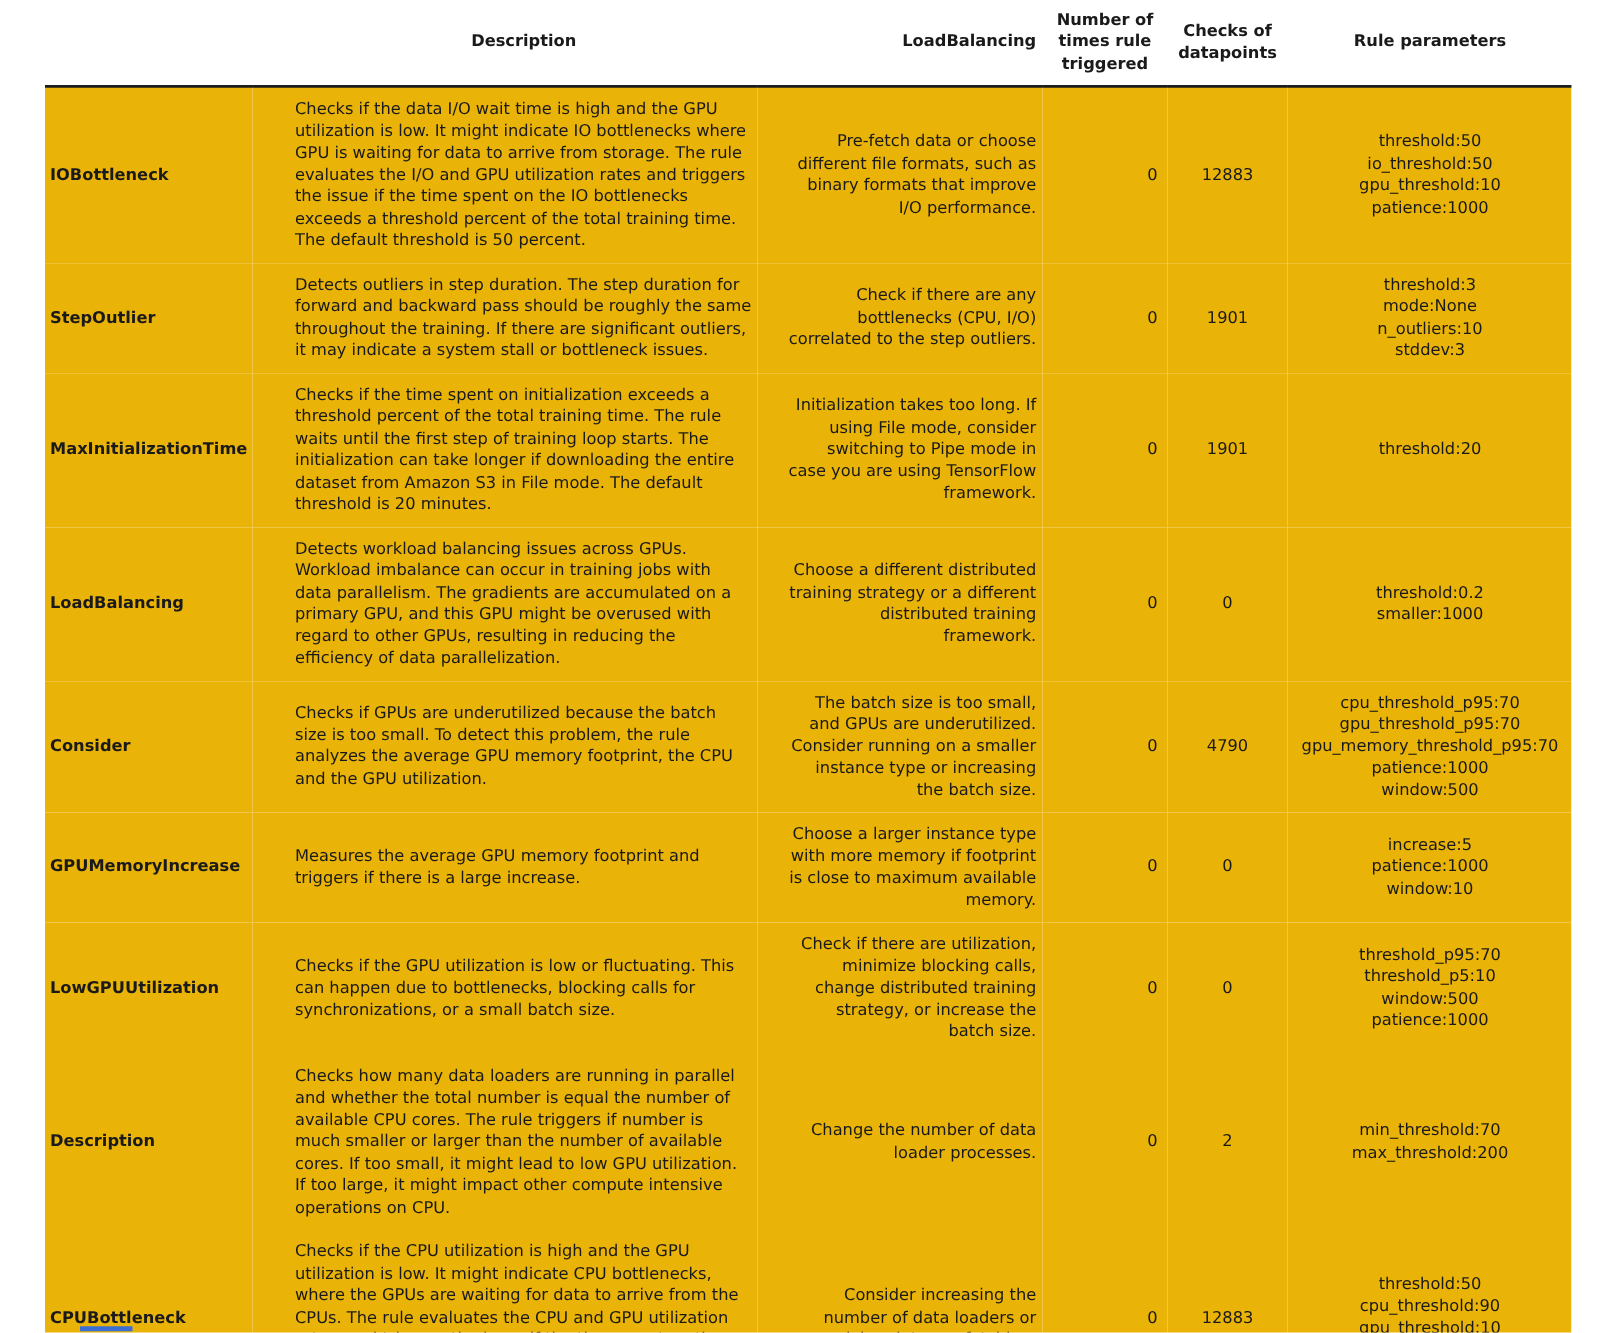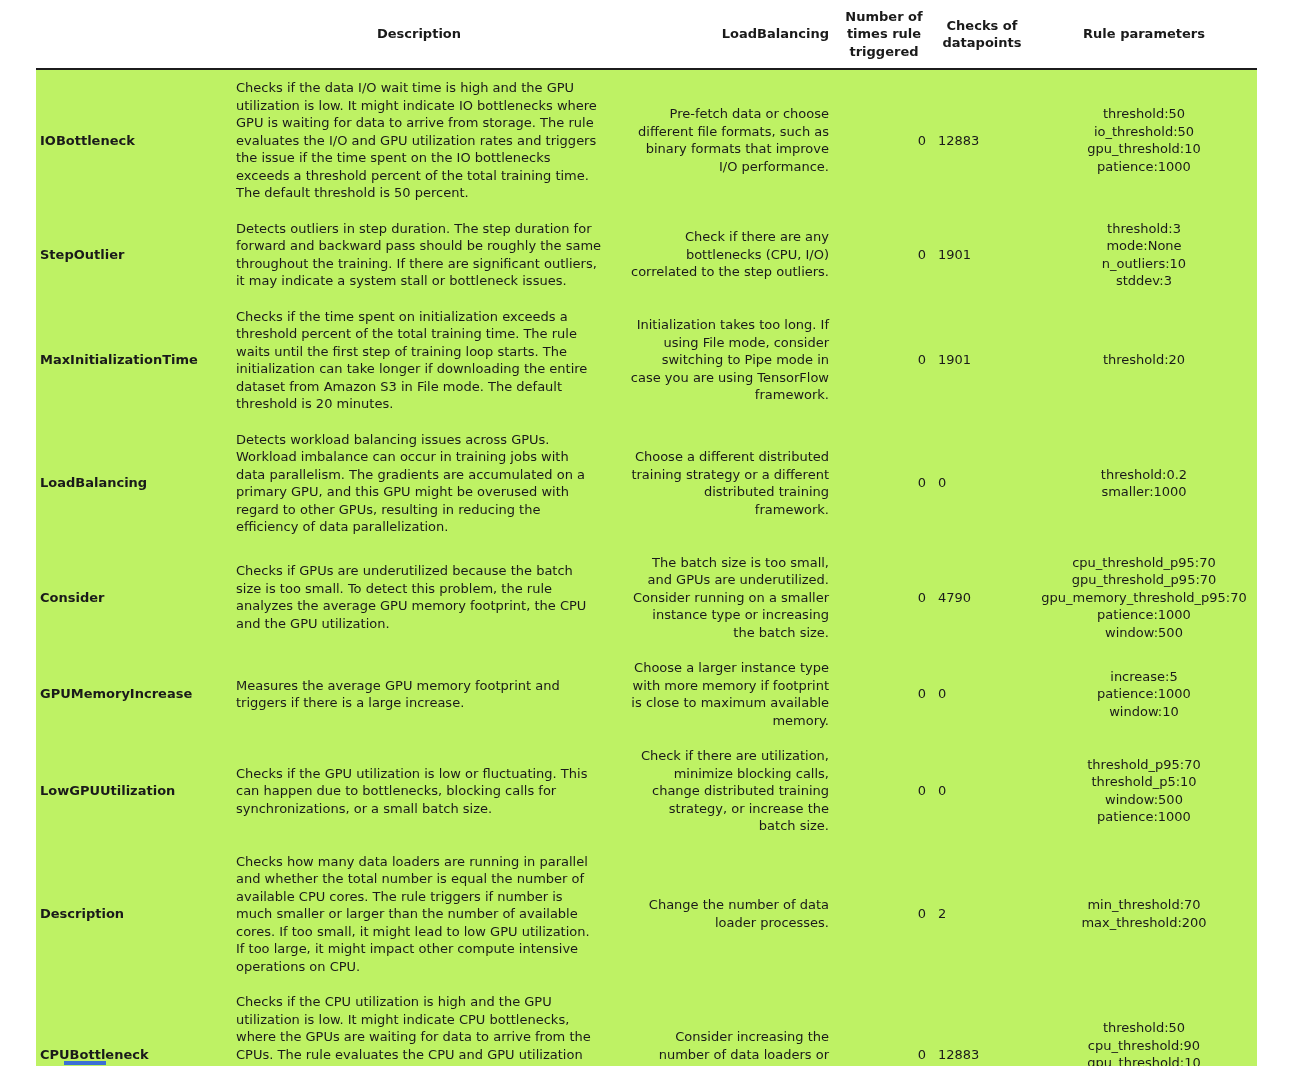--- a/index.html
+++ b/index.html
@@ -8,31 +8,31 @@
     font-family:"DejaVu Sans","Liberation Sans",sans-serif;
     color:#1a1a1a;font-size:13px;line-height:17.5px;
   }
   .report{position:absolute;left:36px;top:0;width:1221px;}
   table.rules{border-collapse:collapse;table-layout:fixed;width:1221px;}
   thead th{
     background:#ffffff;font-weight:bold;vertical-align:middle;
     border-bottom:2px solid #1c1c1c;height:64px;padding:2px 4px;
   }
   tbody th,tbody td{
-    background:#bef264;vertical-align:middle;padding:9px 4px;font-weight:normal;
+    background:#eab308;vertical-align:middle;padding:9px 4px;font-weight:normal;
   }
   
   col.c0{width:166px;} col.c1{width:404px;} col.c2{width:228px;}
   col.c3{width:100px;} col.c4{width:96px;} col.c5{width:227px;}
   
   .col-0{text-align:left;font-weight:bold;padding-right:8px;}
   .col-1{padding-left:34px;padding-right:4px;}
   .col-2{text-align:right;padding-left:24px;padding-right:5px;}
   .col-3{text-align:right;padding-right:8px;}
-  .col-4{text-align:left;padding-right:4px;}
+  .col-4{text-align:center;padding-right:4px;}
   .col-5{text-align:center;padding-right:3px;white-space:pre-line;}
   thead .col-3,thead .col-4{text-align:center;padding-right:4px;}
   thead .col-0{padding-right:8px;}
   
   .scroll-thumb{position:absolute;left:64px;top:1061px;width:42px;height:4px;background:#3b6fd6;}
 </style>
 </head>
 <body>
 
 <div class="report">

